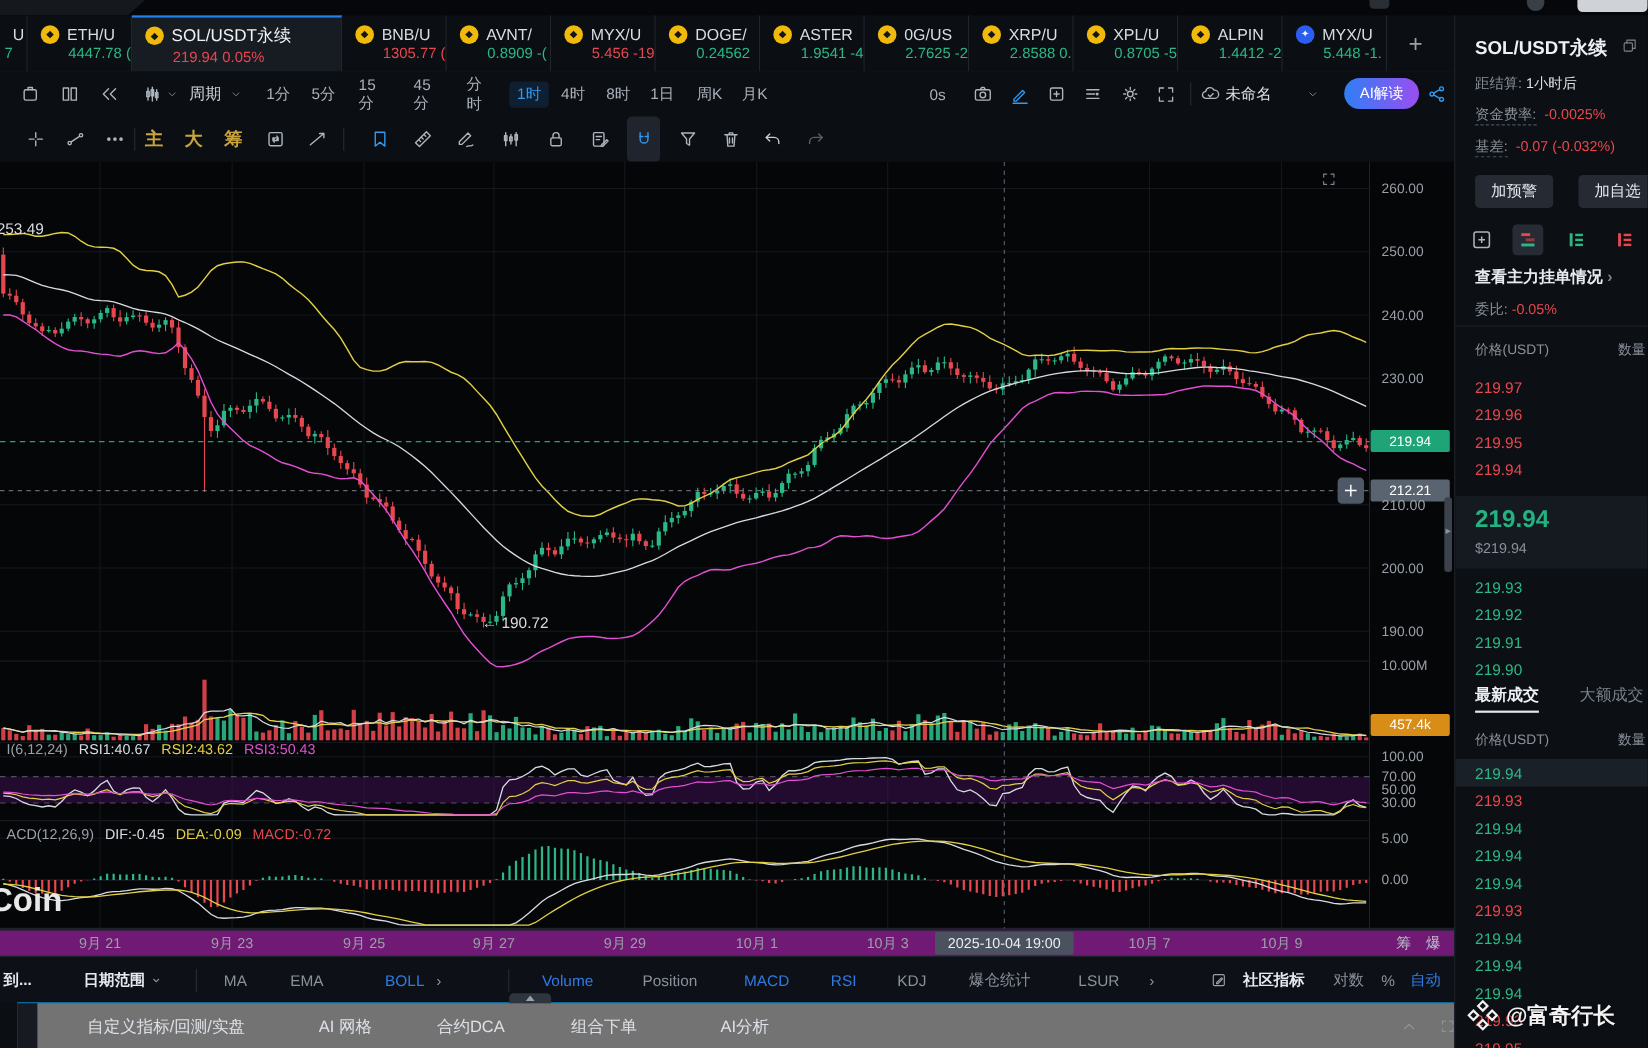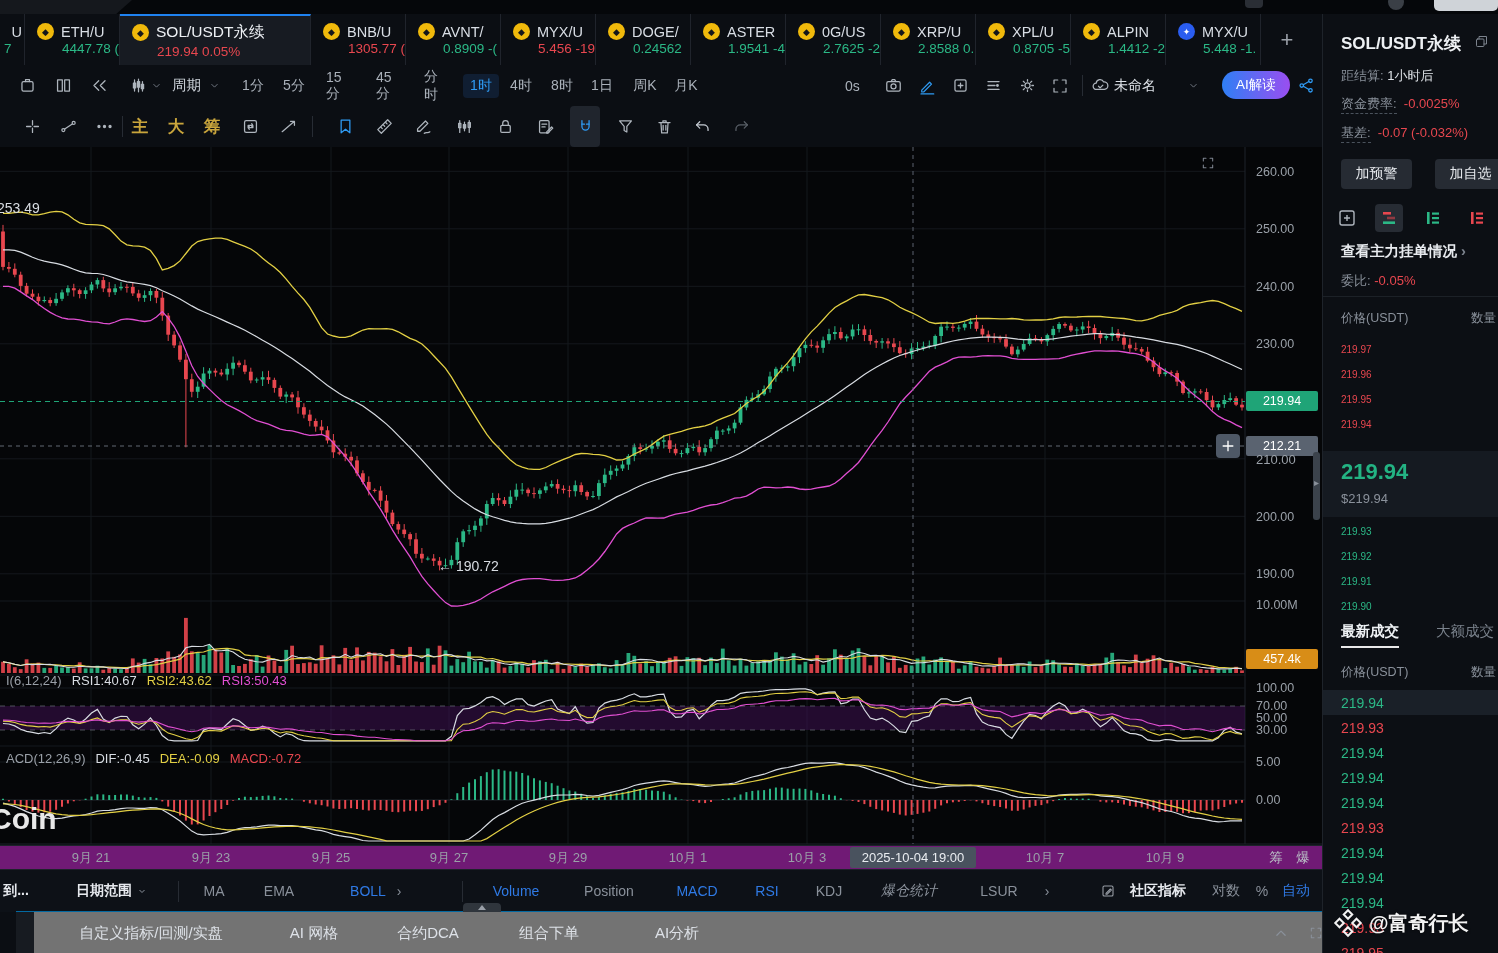--- a/index.html
+++ b/index.html
@@ -58,21 +58,21 @@
   #collapsetab{position:absolute;left:447px;top:-9px;width:38px;height:9px;background:#2f353c;border-radius:4px 4px 0 0;
                display:flex;align-items:center;justify-content:center;cursor:pointer;}
   #collapsetab i{width:0;height:0;border-left:4px solid transparent;border-right:4px solid transparent;border-bottom:5px solid #9aa0a8;}
   
   #rightpanel{position:absolute;left:1322px;top:14px;width:176px;height:939px;background:#0c0f14;border-left:1px solid #1e232a;}
   .prow{position:absolute;left:18px;font-size:13px;color:#8a919b;white-space:nowrap;}
   .pval{color:#dfe3e8;}
   .dashu{border-bottom:1px dashed #4a525c;padding-bottom:2px;}
   .pbtn{position:absolute;height:30px;background:#262b33;border-radius:4px;color:#e6e9ed;font-size:14px;
         display:flex;align-items:center;justify-content:center;cursor:pointer;}
-  .obrow{position:absolute;left:18px;font-size:10px;cursor:pointer;}
+  .obrow{position:absolute;left:18px;font-size:14px;cursor:pointer;}
   .ob-ask{color:#e8474f;} .ob-bid{color:#2bb886;}
   .trow{position:absolute;left:0;width:176px;height:25px;font-size:14px;display:flex;align-items:center;padding-left:18px;box-sizing:border-box;}
   .trow.hl{background:#1a2028;}
   #bigpx{position:absolute;left:0;top:437px;width:176px;height:66px;background:#151a21;}
   .ptab{position:absolute;font-size:14.5px;cursor:pointer;}
   #wm2{position:absolute;left:8px;top:892px;display:flex;align-items:center;gap:4px;color:#f2f2f2;
        font-size:20px;font-weight:bold;text-shadow:0 0 3px rgba(0,0,0,.8);pointer-events:none;}
 </style>
 </head>
 <body>
@@ -1361,21 +1361,21 @@
         </svg></div>
       <div class="iblab" style="left: 214px;">MA</div>
       <div class="iblab" style="left: 279px;">EMA</div>
       <div class="iblab blue" style="left: 334px; margin-left: 34px;">BOLL</div>
       <div class="iblab" style="left: 399px;">›</div>
       <div class="iblab blue" style="left: 516px;">Volume</div>
       <div class="iblab" style="left: 609px;">Position</div>
       <div class="iblab blue" style="left: 697px;">MACD</div>
       <div class="iblab blue" style="left: 767px;">RSI</div>
       <div class="iblab" style="left: 829px;">KDJ</div>
-      <div class="iblab" style="left: 909px; font-style: italic;">爆仓统计</div>
+      <div class="iblab" style="left: 909px;">爆仓统计</div>
       <div class="iblab" style="left: 999px;">LSUR</div>
       <div class="iblab" style="left: 1047px;">›</div>
       <div class="iblab white" style="left: 1158px;">社区指标</div>
       <div class="iblab" style="left: 1226px;">对数</div>
       <div class="iblab" style="left: 1262px;">%</div>
       <div class="iblab blue" style="left: 1296px;">自动</div>
       <div class="vdiv" style="left: 178px; top: 11px;"></div>
       <div class="vdiv" style="left: 462px; top: 11px;"></div>
       <div class="abs ico" style="left: 1100px; top: 13px; color: rgb(154, 160, 168); cursor: pointer;">
         <svg width="16" height="16" viewBox="0 0 24 24">

